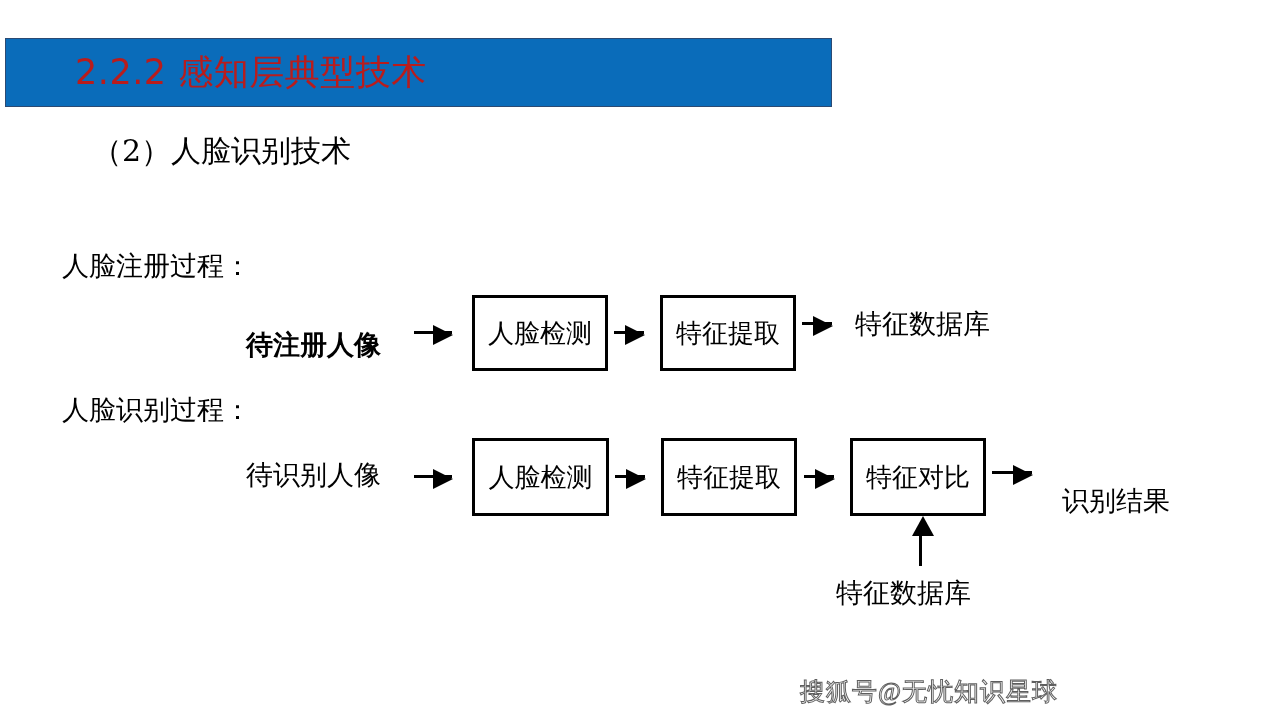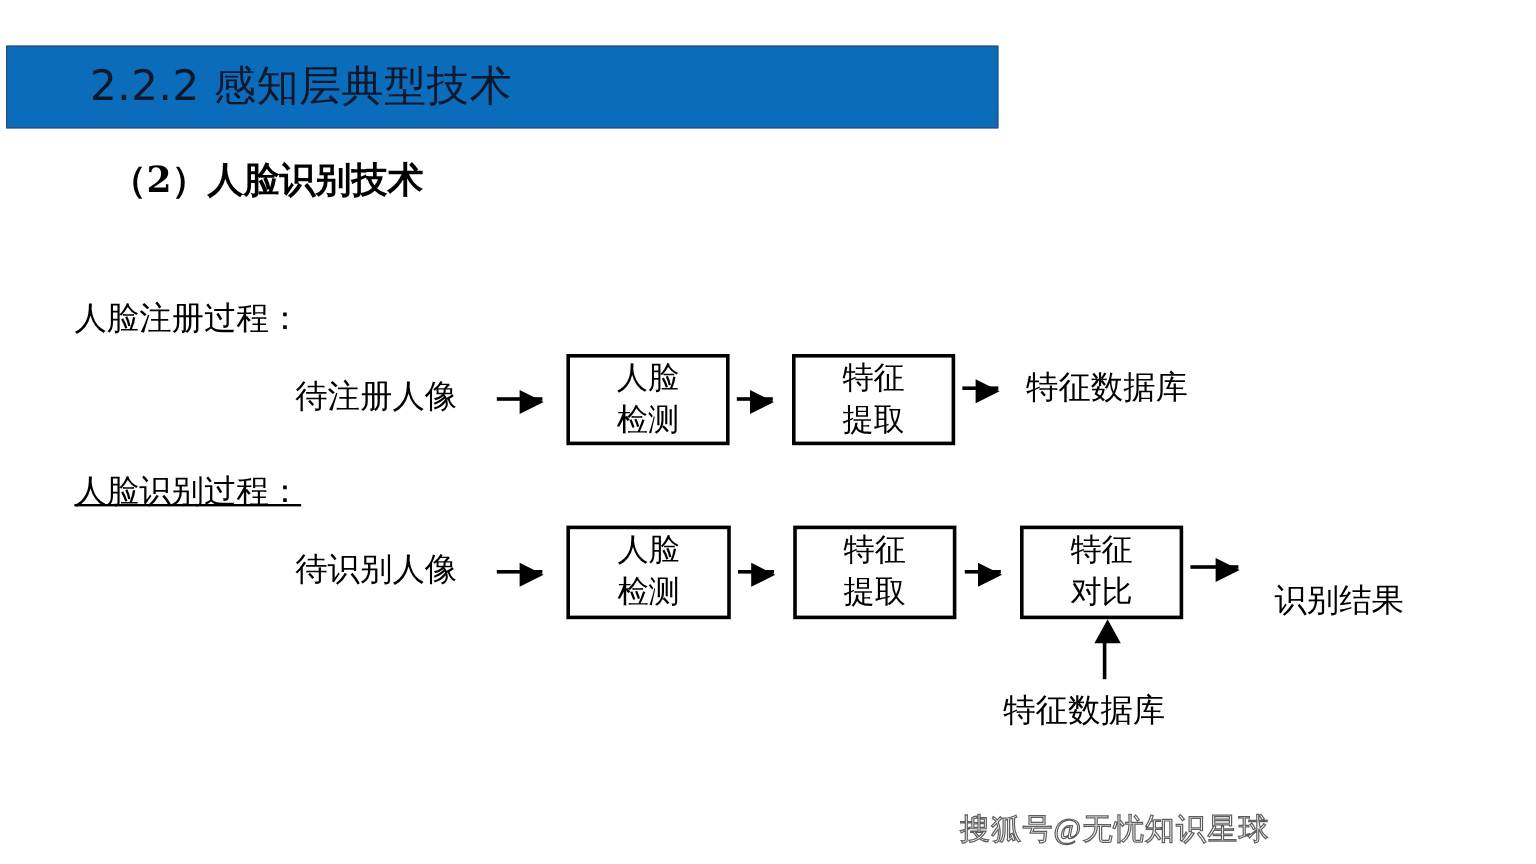--- a/index.html
+++ b/index.html
@@ -27,67 +27,65 @@
     border: 1px solid #2b4a73;
     box-sizing: border-box;
   }
   .title-text {
     position: absolute;
     left: 75px;
     top: 44px;
     font-family: "DejaVu Sans", "Liberation Sans", sans-serif;
     font-size: 35px;
     line-height: 56px;
-    color: #0f172a;
+    color: #b91c1c;
     letter-spacing: 0.5px;
     white-space: nowrap;
   }
 
   
   .subtitle {
     position: absolute;
     left: 92px;
     top: 131px;
     font-size: 30px;
     line-height: 40px;
     white-space: nowrap;
-    font-weight: bold;
   }
 
   
   .section-label {
     position: absolute;
     font-size: 27px;
     line-height: 34px;
     white-space: nowrap;
   }
   #label-register { left: 62px; top: 249px; }
-  #label-recognize { left: 62px; top: 393px; text-decoration: underline; }
+  #label-recognize { left: 62px; top: 393px; }
 
   
   .flow-text {
     position: absolute;
     font-size: 27px;
     line-height: 34px;
     white-space: nowrap;
   }
-  #in-register   { left: 246px; top: 314px; }
+  #in-register   { left: 246px; top: 328px; font-weight: bold; }
   #out-register  { left: 855px; top: 307px; }
   #in-recognize  { left: 246px; top: 458px; text-align: center; }
   #out-recognize { left: 1062px; top: 456px; margin-top: 28px; }
   #db-feed       { left: 836px; top: 576px; }
 
   
   .proc-box {
     position: absolute;
     box-sizing: border-box;
     border: 3px solid #000000;
     background: #ffffff;
     display: flex;
-    flex-direction: column;
     align-items: center;
     justify-content: center;
     font-size: 26px;
     line-height: 35px;
   }
   .proc-box span { display: block; white-space: nowrap; }
 
   #box-r1-c1 { left: 472px; top: 295px; width: 136px; height: 76px; }
   #box-r1-c2 { left: 660px; top: 295px; width: 136px; height: 76px; }
 

